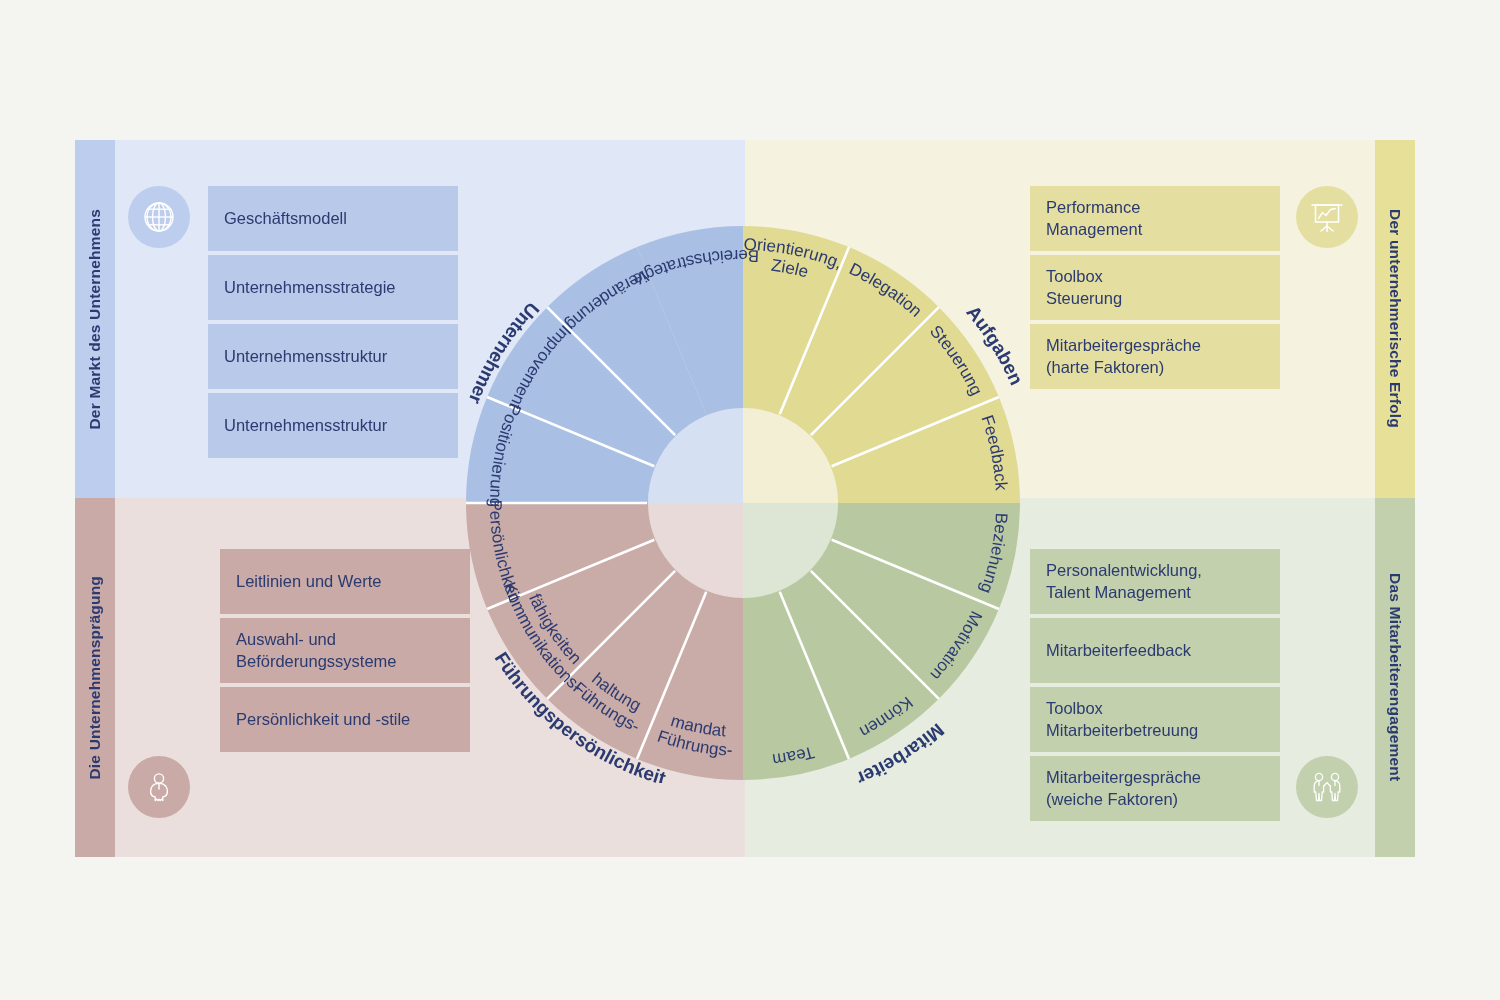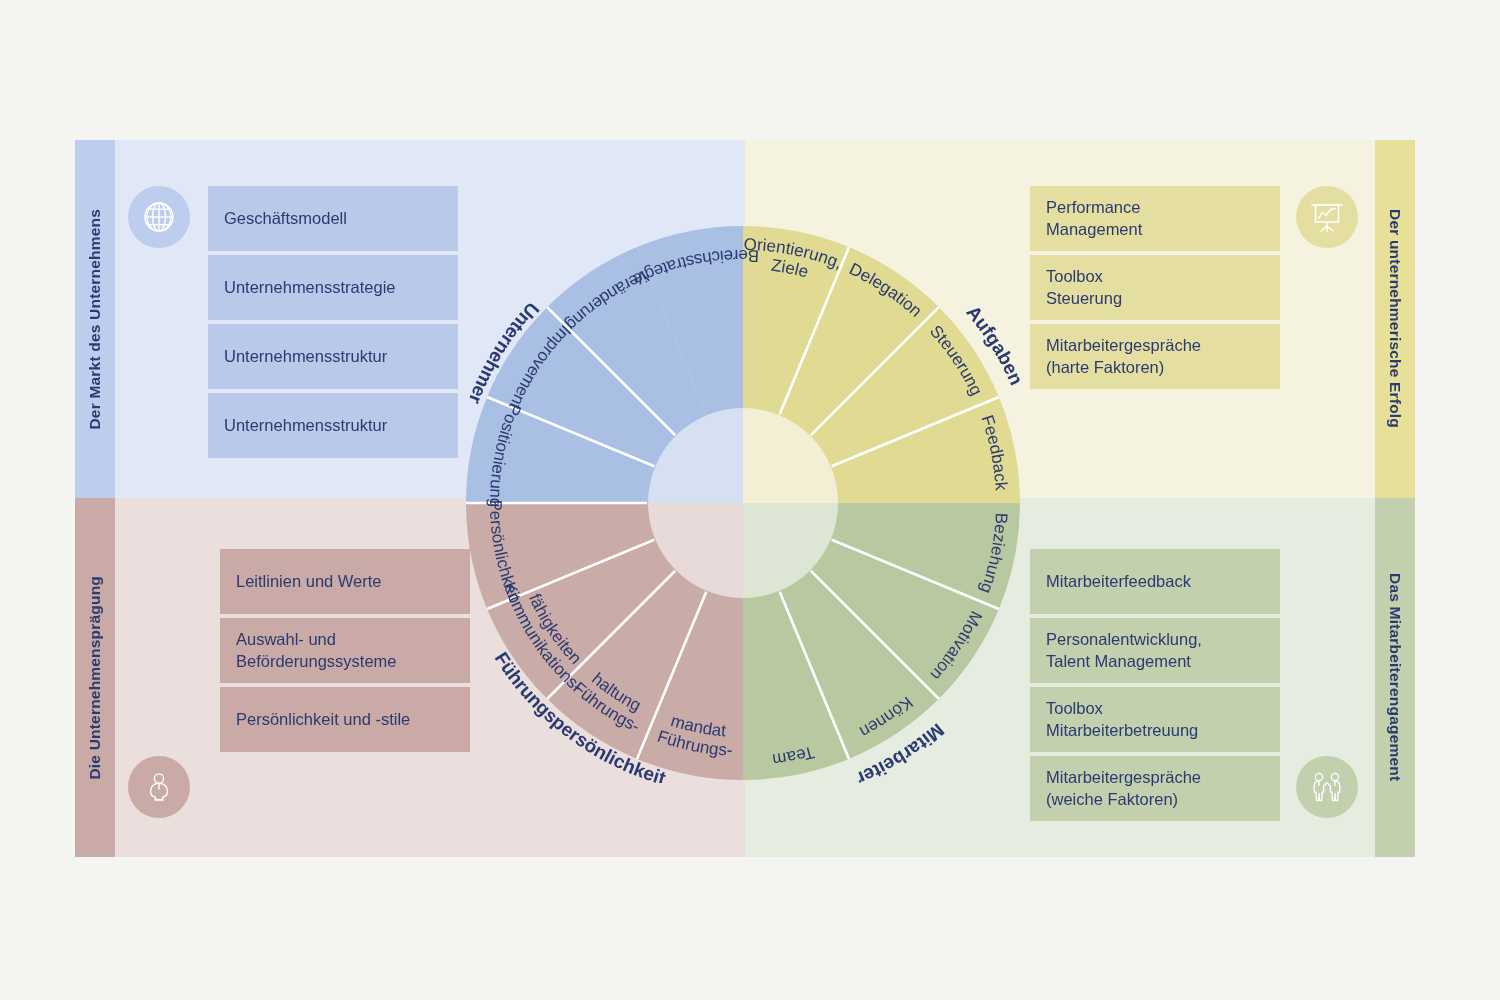--- a/index.html
+++ b/index.html
@@ -181,25 +181,25 @@
       </div>
     <div class="box h2">
         <span>Toolbox<br>Steuerung</span>
       </div>
     <div class="box h2">
         <span>Mitarbeitergespräche<br>(harte Faktoren)</span>
       </div>
   </div>
 
   <div class="boxcol col-br">
+    <div class="box h2">
+        <span>Personalentwicklung,<br>Talent Management</span>
+      </div>
     <div class="box h1">
         <span>Mitarbeiterfeedback</span>
-      </div>
-    <div class="box h2">
-        <span>Personalentwicklung,<br>Talent Management</span>
       </div>
     <div class="box h2">
         <span>Toolbox<br>Mitarbeiterbetreuung</span>
       </div>
     <div class="box h2">
         <span>Mitarbeitergespräche<br>(weiche Faktoren)</span>
       </div>
   </div>
 
   <div id="wheel">

